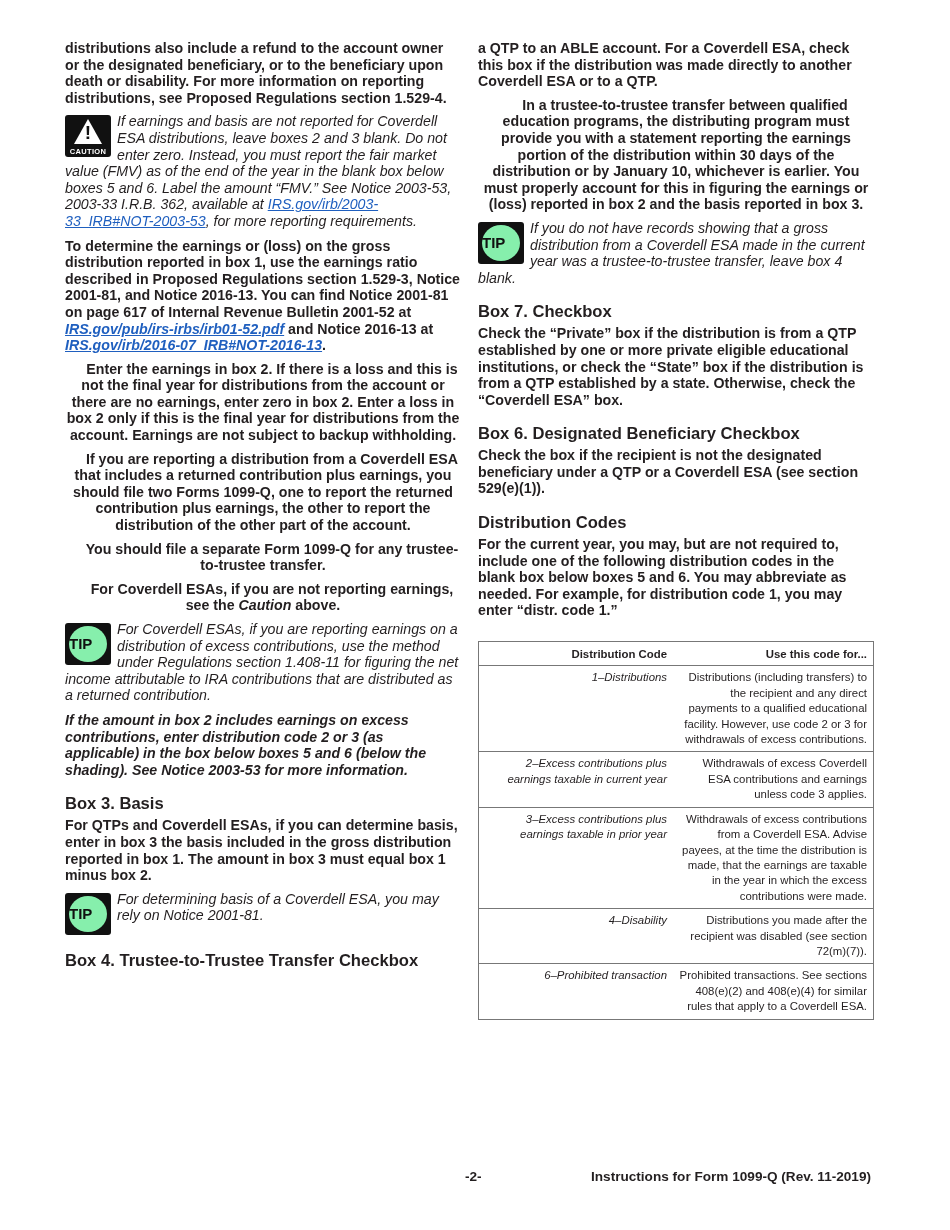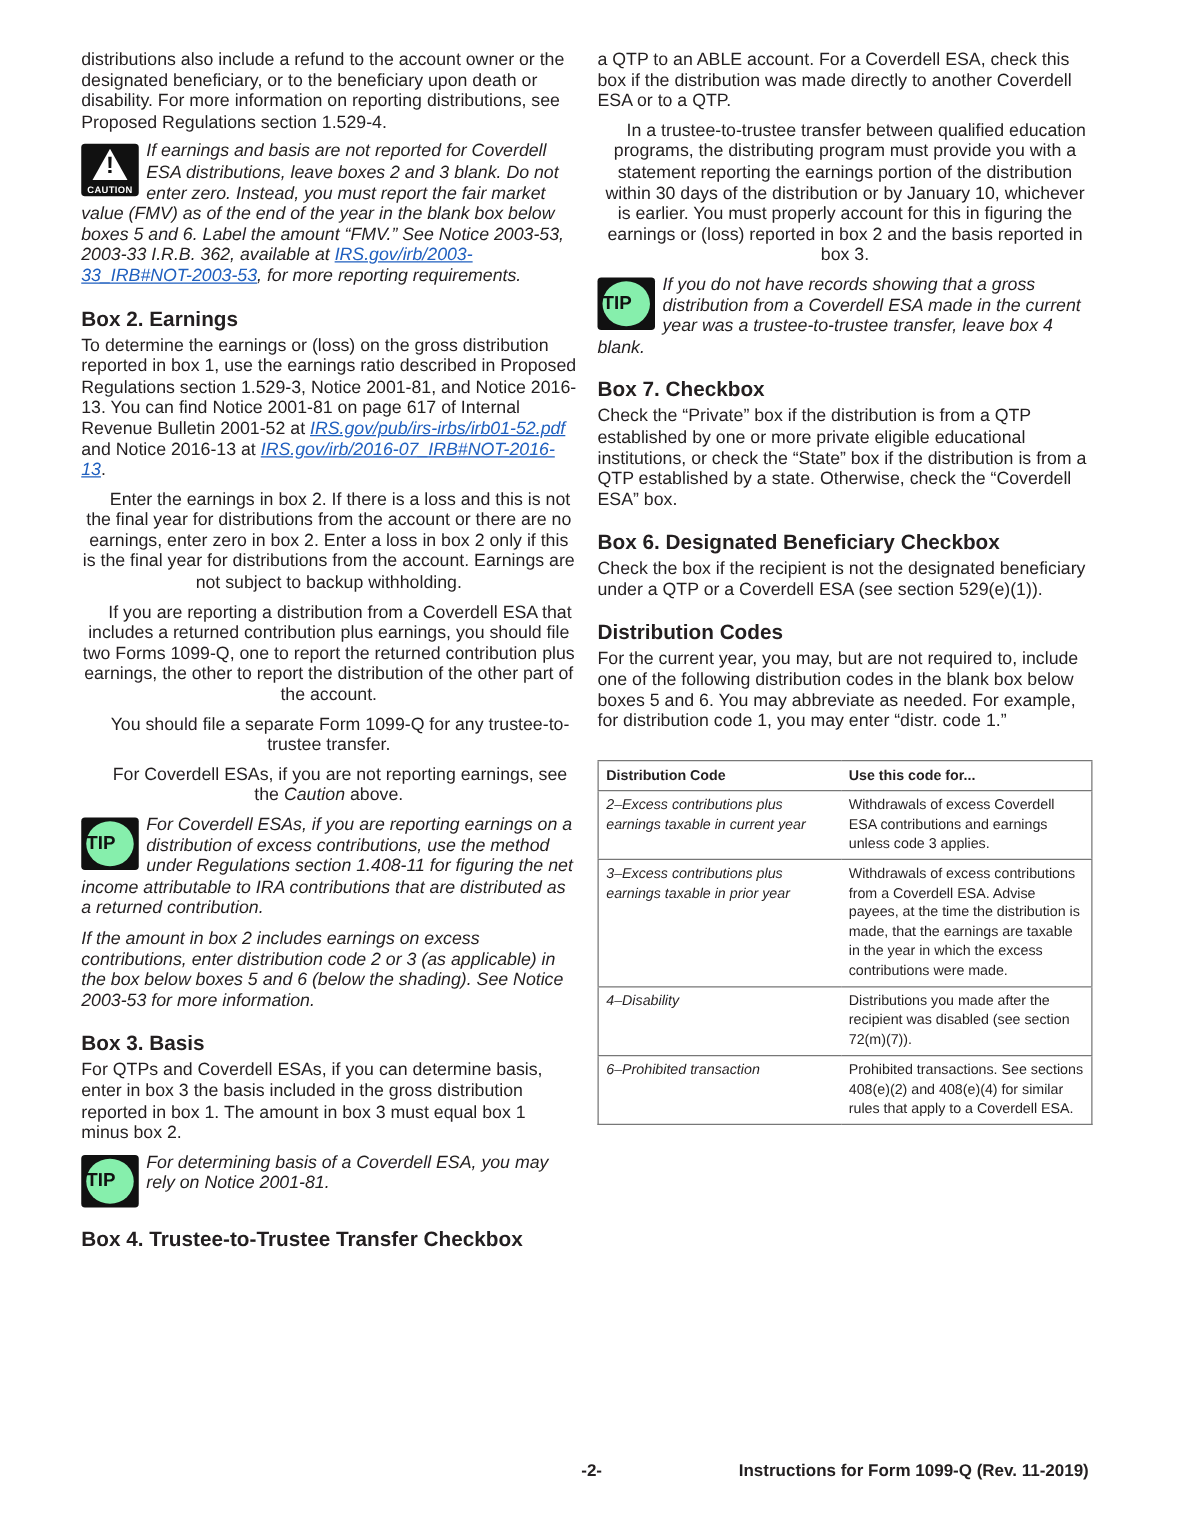--- a/index.html
+++ b/index.html
@@ -1,40 +1,40 @@
 <!DOCTYPE html>
 <html><head>
 <meta charset="utf-8">
 <style>
   html, body { margin: 0; padding: 0; background: #ffffff; }
   body { width: 950px; height: 1230px; position: relative; overflow: hidden;
          font-family: "Liberation Sans", sans-serif; color: #231f20; }
   .col { position: absolute; top: 40px; width: 396px; font-size: 14.2px; line-height: 16.6px; }
   .col-left { left: 65px; }
   .col-right { left: 478px; }
-  p { margin: 0 0 7px 0; }
+  p { margin: 0 0 7px 0; font-weight: bold; }
   p.indent { text-indent: 18px; text-align: center; }
   .it { font-style: italic; }
   a.link { color: #1f5fbf; text-decoration: underline; font-style: italic; }
   h2 { font-size: 16.6px; font-weight: bold; margin: 16px 0 4px 0; line-height: 19px; }
   .notice { margin: 0 0 8px 0; font-style: italic; }
   .notice .icon { float: left; width: 46px; height: 42px; margin: 2px 6px 0 0; background: #111;
                   border-radius: 3px; position: relative; }
   .caution-icon .tri { position: absolute; left: 9px; top: 4px; width: 0; height: 0;
       border-left: 14px solid transparent; border-right: 14px solid transparent; border-bottom: 25px solid #fff; }
   .caution-icon .bang { position: absolute; left: 0; width: 46px; top: 7px; text-align: center;
       font: bold 19px "Liberation Sans", sans-serif; color: #111; font-style: normal; }
   .caution-icon .word { position: absolute; left: 0; width: 46px; bottom: 1px; text-align: center;
       font: bold 7.5px "Liberation Sans", sans-serif; color: #fff; font-style: normal; letter-spacing: 0.3px; }
   .tip-icon .circle { position: absolute; left: 4px; top: 3px; width: 38px; height: 36px; border-radius: 50%;
       background: #86efac; text-align: left; line-height: 36px; font: bold 15px/36px "Liberation Sans", sans-serif;
       color: #111; font-style: normal; }
   .clear { clear: both; }
   table.codes { border-collapse: collapse; width: 396px; margin-top: 22px; font-size: 11.4px; line-height: 15.4px; }
-  table.codes td, table.codes th { border-top: 1px solid #777; vertical-align: top; text-align: left;
+  table.codes td, table.codes th { border-top: 1px solid #777; vertical-align: top; text-align: right;
       padding: 4px 6px 4px 6px; }
   table.codes { border: 1px solid #777; }
   table.codes th { font-weight: bold; padding-top: 5px; padding-bottom: 3px; }
   table.codes td.code { font-style: italic; width: 182px; }
   .footer { position: absolute; top: 1169px; font-size: 13.6px; font-weight: bold; }
   .page-num { left: 465px; }
   .footer-title { left: 591px; }
 </style>
 </head>
 <body>
@@ -45,21 +45,20 @@
   <div class="notice">
     <span class="icon caution-icon">
       <span class="tri"></span>
       <span class="bang">!</span>
       <span class="word">CAUTION</span>
     </span>
     <span>If earnings and basis are not reported for Coverdell ESA distributions, leave boxes 2 and 3 blank. Do not enter zero. Instead, you must report the fair market value (FMV) as of the end of the year in the blank box below boxes 5 and 6. Label the amount “FMV.” See Notice 2003-53, 2003-33 I.R.B. 362, available at </span><a class="link">IRS.gov/irb/2003-33_IRB#NOT-2003-53</a><span>, for more reporting requirements.</span>
     <div class="clear"></div>
   </div>
 
-  <h2>Box 2. Earnings</h2>
   <p><span>To determine the earnings or (loss) on the gross distribution reported in box 1, use the earnings ratio described in Proposed Regulations section 1.529-3, Notice 2001-81, and Notice 2016-13. You can find Notice 2001-81 on page 617 of Internal Revenue Bulletin 2001-52 at </span><a class="link">IRS.gov/pub/irs-irbs/irb01-52.pdf</a><span> and Notice 2016-13 at </span><a class="link">IRS.gov/irb/2016-07_IRB#NOT-2016-13</a><span>.</span></p>
   <p class="indent">Enter the earnings in box 2. If there is a loss and this is not the final year for distributions from the account or there are no earnings, enter zero in box 2. Enter a loss in box 2 only if this is the final year for distributions from the account. Earnings are not subject to backup withholding.</p>
   <p class="indent">If you are reporting a distribution from a Coverdell ESA that includes a returned contribution plus earnings, you should file two Forms 1099-Q, one to report the returned contribution plus earnings, the other to report the distribution of the other part of the account.</p>
   <p class="indent">You should file a separate Form 1099-Q for any trustee-to-trustee transfer.</p>
   <p class="indent"><span>For Coverdell ESAs, if you are not reporting earnings, see the </span><span class="it">Caution</span><span> above.</span></p>
 
   <div class="notice">
     <span class="icon tip-icon">
         <span class="circle">TIP</span>
       </span>
@@ -106,20 +105,24 @@
 
   <table class="codes">
     <thead>
       <tr>
         <th>Distribution Code</th>
         <th>Use this code for...</th>
       </tr>
     </thead>
     <tbody>
       <tr>
+        <td class="code">1–Distributions</td>
+        <td>Distributions (including transfers) to the recipient and any direct payments to a qualified educational facility. However, use code 2 or 3 for withdrawals of excess contributions.</td>
+      </tr>
+      <tr>
         <td class="code">2–Excess contributions plus earnings taxable in current year</td>
         <td>Withdrawals of excess Coverdell ESA contributions and earnings unless code 3 applies.</td>
       </tr>
       <tr>
         <td class="code">3–Excess contributions plus earnings taxable in prior year</td>
         <td>Withdrawals of excess contributions from a Coverdell ESA. Advise payees, at the time the distribution is made, that the earnings are taxable in the year in which the excess contributions were made.</td>
       </tr>
       <tr>
         <td class="code">4–Disability</td>
         <td>Distributions you made after the recipient was disabled (see section 72(m)(7)).</td>

